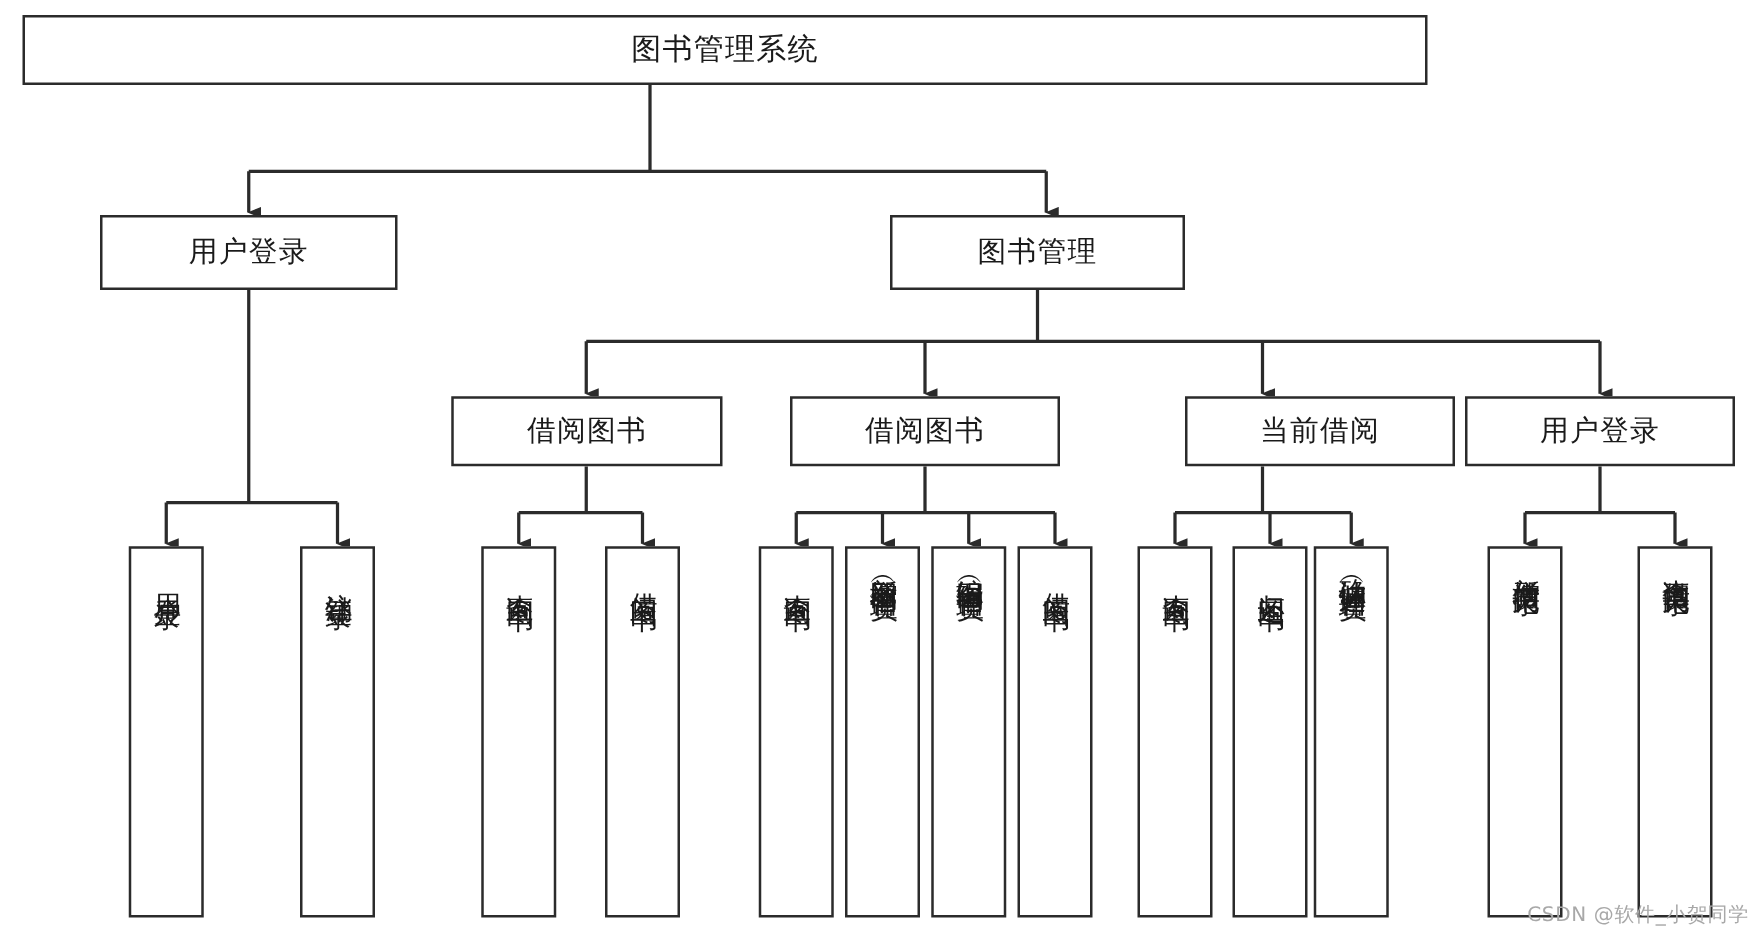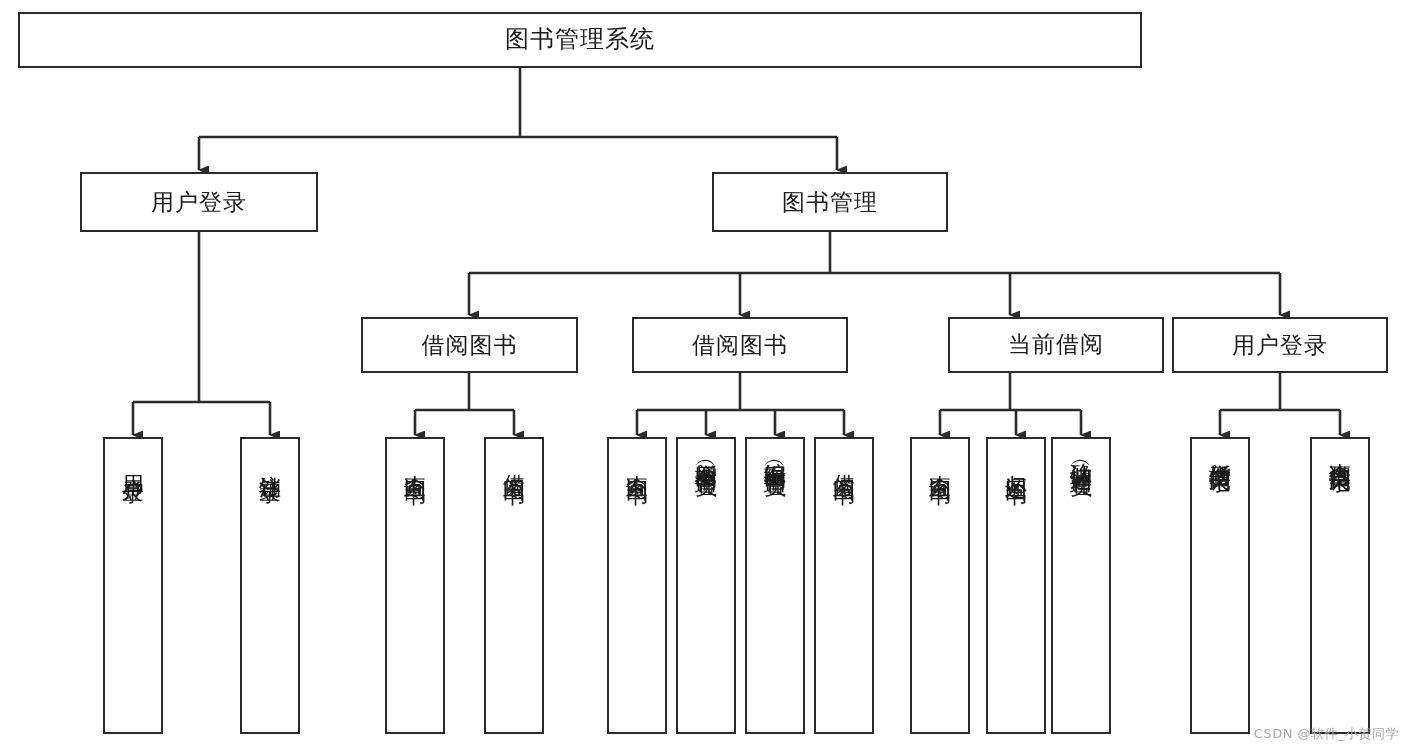--- a/index.html
+++ b/index.html
@@ -67,21 +67,21 @@
   .node.vert.tall {
     padding-top: 6px;
   }
   .node.vert.tall .node-label {
     letter-spacing: 2px;
   }
   #watermark {
     position: absolute;
     right: 6px;
     bottom: 4px;
-    font-size: 13px;
+    font-size: 16px;
     color: #a8a8a8;
     letter-spacing: 0.5px;
     white-space: nowrap;
     user-select: none;
   }
 </style>
 </head>
 <body>
 
 <div id="diagram-root">

